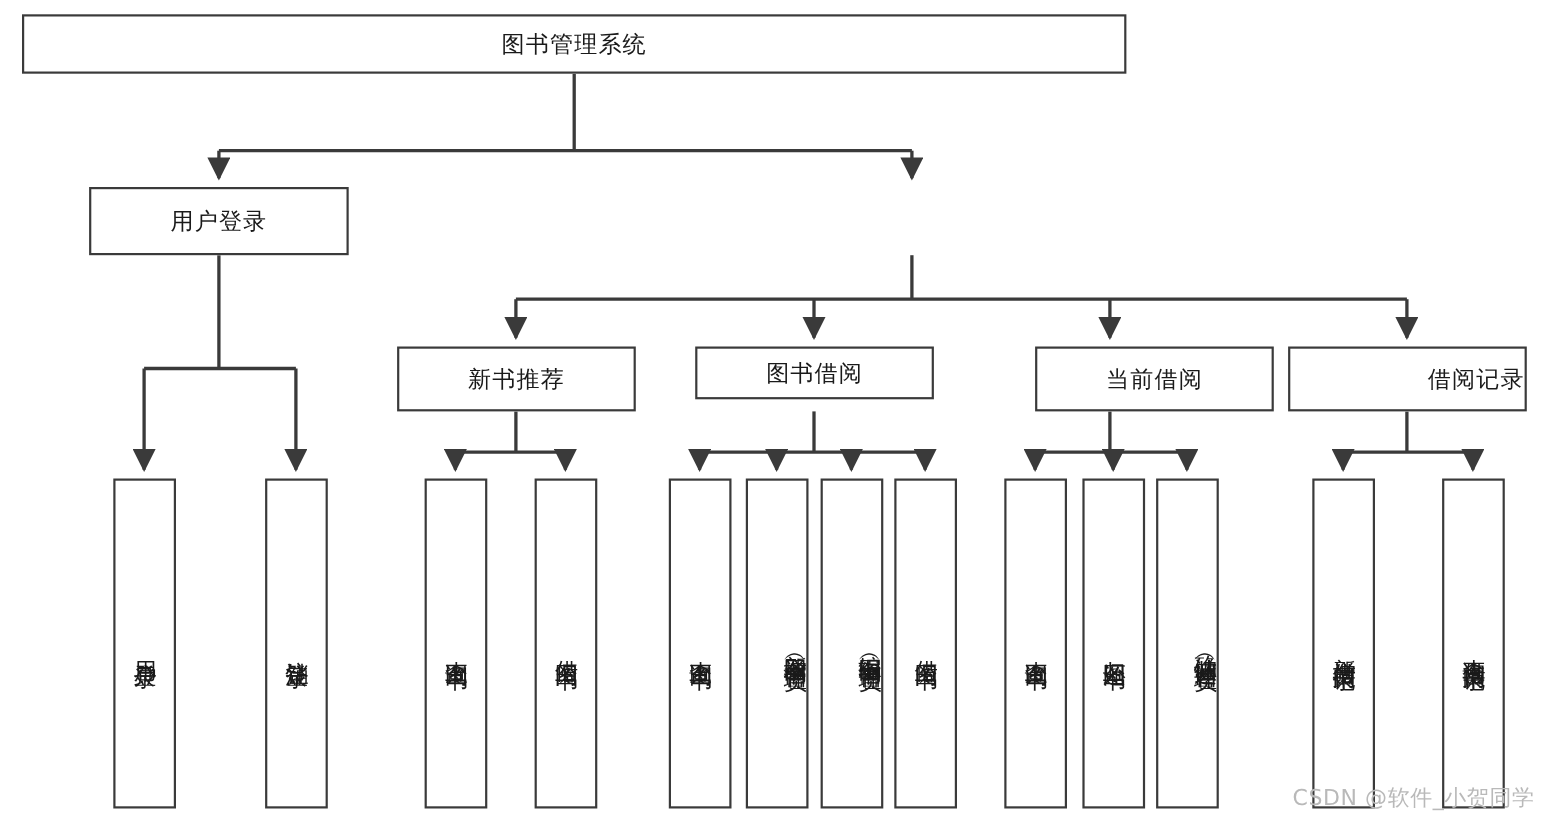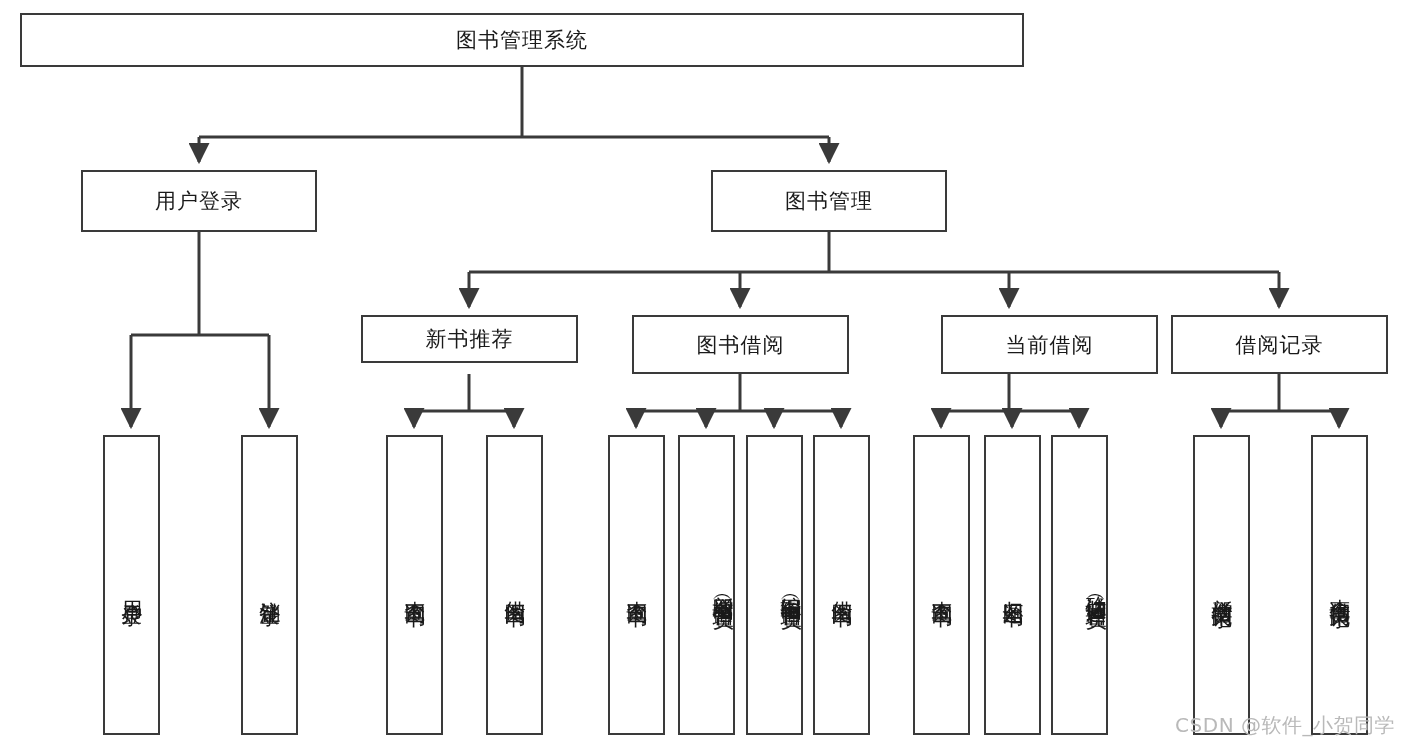--- a/index.html
+++ b/index.html
@@ -122,34 +122,31 @@
     </g>
   </svg>
 
   <div class="node horiz" style="left:20px; top:13px; width:1004px; height:54px;">
     <span>图书管理系统</span>
   </div>
 
   <div class="node horiz" style="left:81px; top:170px; width:236px; height:62px;">
     <span>用户登录</span>
   </div>
-  <div class="node horiz" style="left:711px; top:170px; width:236px; height:62px;">
-    <span>图书管理</span>
-  </div>
 
-  <div class="node horiz" style="left:361px; top:315px; width:217px; height:48px;">
+  <div class="node horiz" style="left:361px; top:315px; width:217px; height:59px;">
     <span>新书推荐</span>
   </div>
-  <div class="node horiz" style="left:632px; top:315px; width:217px; height:59px;text-align:right;">
+  <div class="node horiz" style="left:632px; top:315px; width:217px; height:48px;text-align:right;">
     <span>图书借阅</span>
   </div>
   <div class="node horiz" style="left:901px; top:315px; width:217px; height:59px;margin-left:40px;">
     <span>当前借阅</span>
   </div>
-  <div class="node horiz" style="left:1171px; top:315px; width:217px; height:59px;">
+  <div class="node horiz" style="left:1171px; top:315px; width:217px; height:59px;justify-content:flex-end;">
     <span>借阅记录</span>
   </div>
 
   <div class="node vert" style="left:103px; top:435px; width:57px; height:300px; align-items:center;">
     <span class="vtext">用户登录</span>
   </div>
   <div class="node vert" style="left:241px; top:435px; width:57px; height:300px; align-items:center;">
     <span class="vtext">注销登录</span>
   </div>
 

